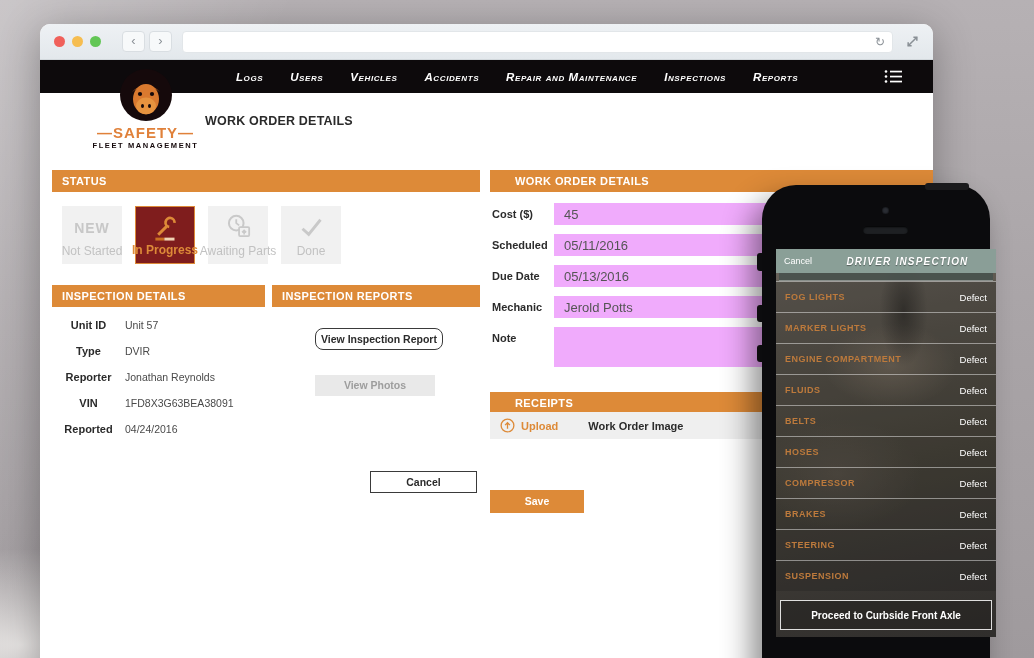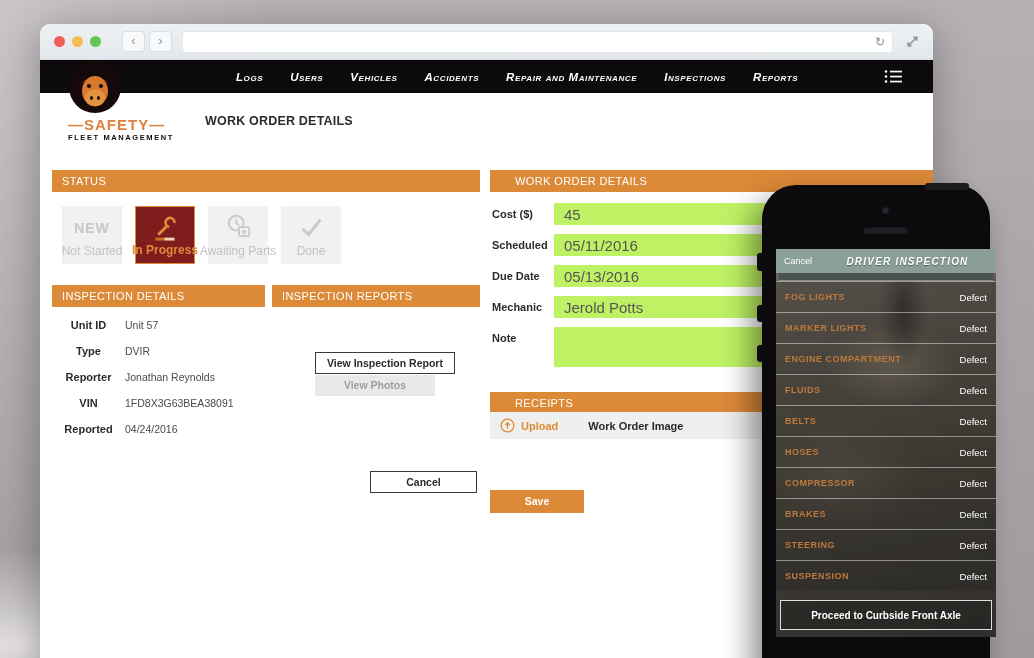--- a/index.html
+++ b/index.html
@@ -28,27 +28,27 @@
     border:1px solid #e2e6e9; display:flex; align-items:center; justify-content:flex-end;
     padding:0 7px; color:#8a9096; font-size:12px; }
   .expand { margin-left:13px; display:flex; }
   
   .navbar { height:33px; background:#0d0a0c; display:flex; align-items:center;
     padding-left:196px; position:relative; }
   .navbar .item { color:#fff; font-style:italic; font-weight:bold; font-size:11.5px;
     font-variant:small-caps; letter-spacing:0.6px; margin-right:27px; white-space:nowrap; }
   .listicon { position:absolute; right:30px; top:9px; }
   
-  .logo { position:absolute; left:28px; top:36px; width:155px; z-index:5; }
+  .logo { position:absolute; left:28px; top:44px; width:155px; text-align:center; z-index:5; }
   .logo-title { color:#e0813a; font-weight:bold; font-size:15px; letter-spacing:1px; margin-top:-2px; }
   .logo-sub { color:#15090b; font-weight:bold; font-size:7.5px; letter-spacing:1.6px; }
   .page-title { position:absolute; left:165px; top:90px; font-weight:bold; font-size:12.5px;
     color:#2b2b2b; letter-spacing:0.2px; }
   
-  .bar { position:absolute; height:22px; background:#dd8a38; color:#fff; font-weight:normal;
+  .bar { position:absolute; height:22px; background:#dd8a38; color:#fff; font-weight:bold;
     font-size:11px; letter-spacing:0.4px; display:flex; align-items:center; padding-left:10px; }
   .bar.indent { padding-left:25px; }
   
   .cards { position:absolute; left:22px; top:182px; display:flex; gap:13px; }
   .card { width:60px; height:58px; background:#f1f1f1; display:flex; flex-direction:column;
     align-items:center; justify-content:space-between; padding:7px 2px 6px; }
   .card .big { color:#c7c7c7; font-size:14px; font-weight:bold; letter-spacing:1px; margin-top:7px; }
   .card .lbl { color:#c2c2c2; font-size:12px; white-space:nowrap; }
   .card.active { background:#7f1d1d; border:1px solid #dd8a38; }
   .card.active .lbl { color:#dd8a38; font-weight:bold; }
@@ -59,22 +59,22 @@
   .drow .dv { font-size:10.5px; color:#4a4a4a; }
   
   .btn { position:absolute; text-align:center; font-weight:bold; font-size:10.5px; cursor:pointer; }
   .btn-outline { background:#fff; border:1px solid #3a3a3a; color:#2b2b2b; }
   .btn-gray { background:#e9e9e9; border:none; color:#9d9d9d; }
   .btn-orange { background:#dd8a38; border:none; color:#fff; }
   
   .form { position:absolute; left:452px; top:179px; width:441px; }
   .frow { display:flex; margin-bottom:9px; }
   .frow .fl { width:62px; font-weight:bold; font-size:11px; color:#2b2b2b; padding-top:5px; }
-  .frow input, .frow textarea { flex:1; height:22px; background:#bef264; border:none;
-    font-size:15px; color:#555; padding-left:10px; font-family:"Liberation Sans",sans-serif; }
+  .frow input, .frow textarea { flex:1; height:22px; background:#f0abfc; border:none;
+    font-size:13px; color:#555; padding-left:10px; font-family:"Liberation Sans",sans-serif; }
   .frow textarea { height:40px; resize:none; padding-top:5px; }
   .uploadrow { position:absolute; left:450px; top:388px; width:443px; height:27px;
     background:#efefef; display:flex; align-items:center; padding-left:10px; }
   .upload-lbl { color:#dd8a38; font-weight:bold; font-size:11px; margin-left:6px; }
   .file-lbl { color:#2b2b2b; font-weight:bold; font-size:11px; margin-left:30px; }
   
   .phone { position:absolute; left:752px; top:183px; width:240px; height:500px; z-index:10; }
   .phone-body { position:absolute; left:10px; top:2px; width:228px; height:498px;
     background:#0b0b0d; border-radius:34px 34px 0 0;
     box-shadow:-10px 14px 30px rgba(0,0,0,0.45); }
@@ -229,21 +229,21 @@
       <div class="drow">
         <span class="dl">VIN</span>
         <span class="dv">1FD8X3G63BEA38091</span>
       </div>
       <div class="drow">
         <span class="dl">Reported</span>
         <span class="dv">04/24/2016</span>
       </div>
     </div>
 
-    <div class="btn btn-outline" style="left:275px; top:328px; width:140px; height:22px; line-height:20px;">View Inspection Report</div>
+    <div class="btn btn-outline" style="left:275px; top:304px; width:128px; height:22px; line-height:20px;border-radius:8px;">View Inspection Report</div>
     <div class="btn btn-gray" style="left:275px; top:351px; width:120px; height:21px; line-height:21px;">View Photos</div>
 
     <div class="form">
       <div class="frow">
         <span class="fl">Cost ($)</span>
         <input value="45" style="">
       </div>
       <div class="frow">
         <span class="fl">Scheduled</span>
         <input value="05/11/2016" style="">

